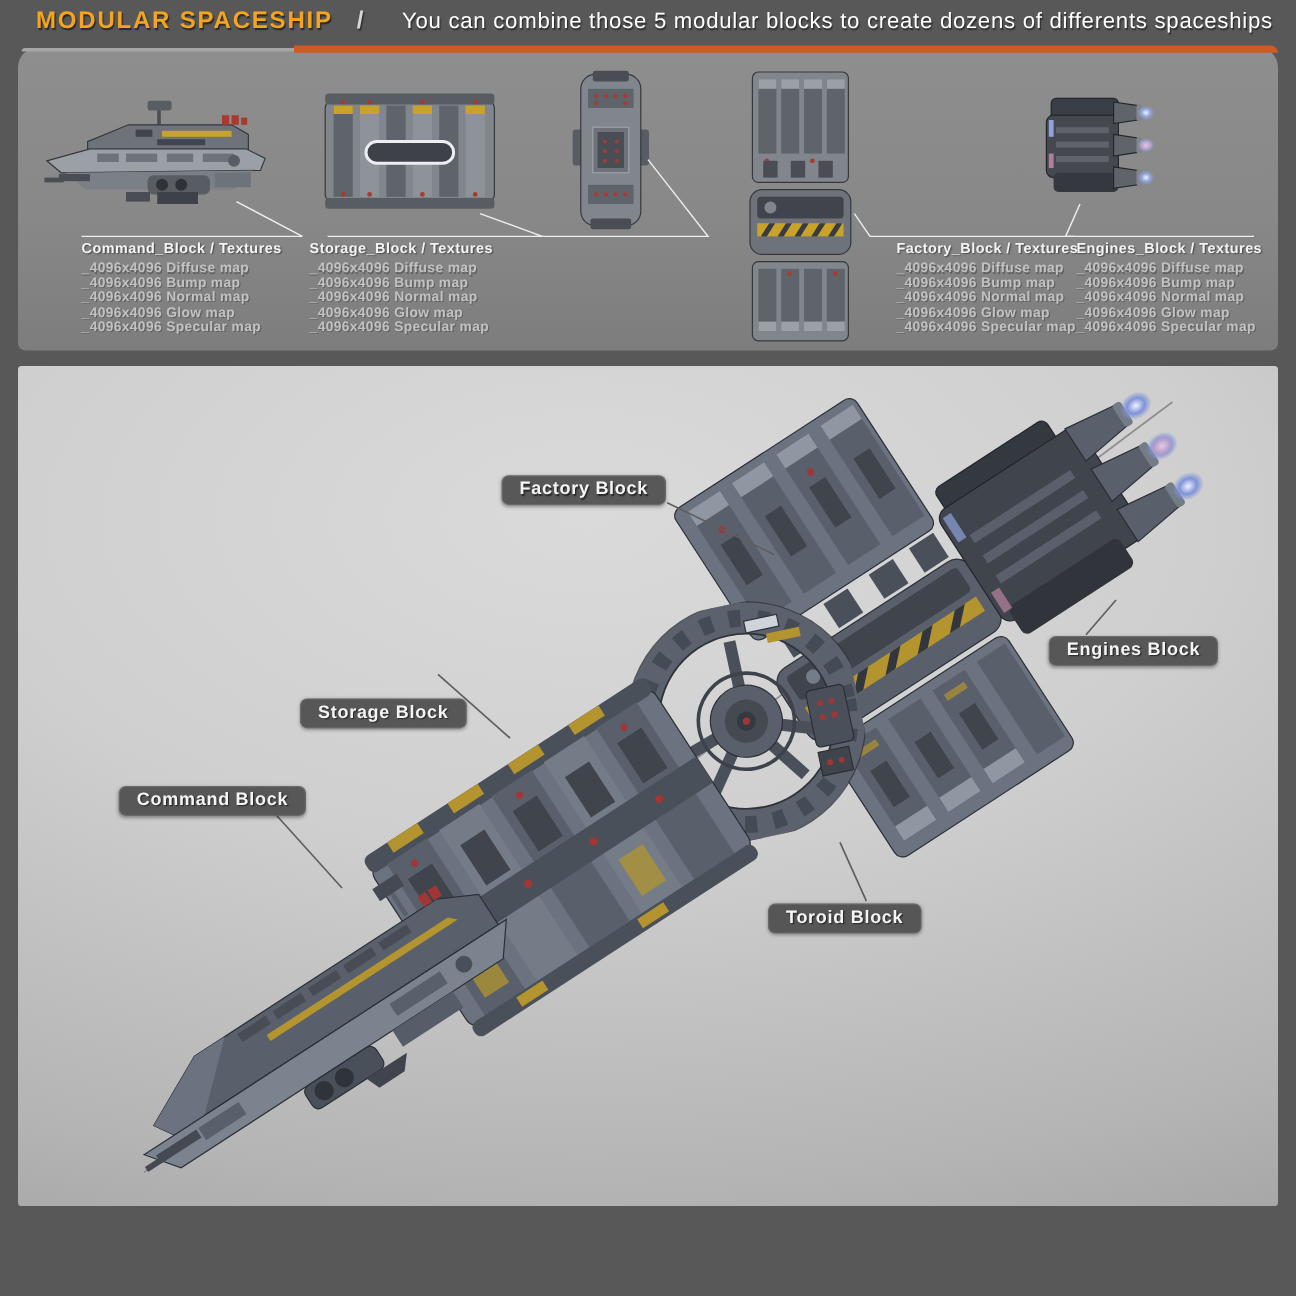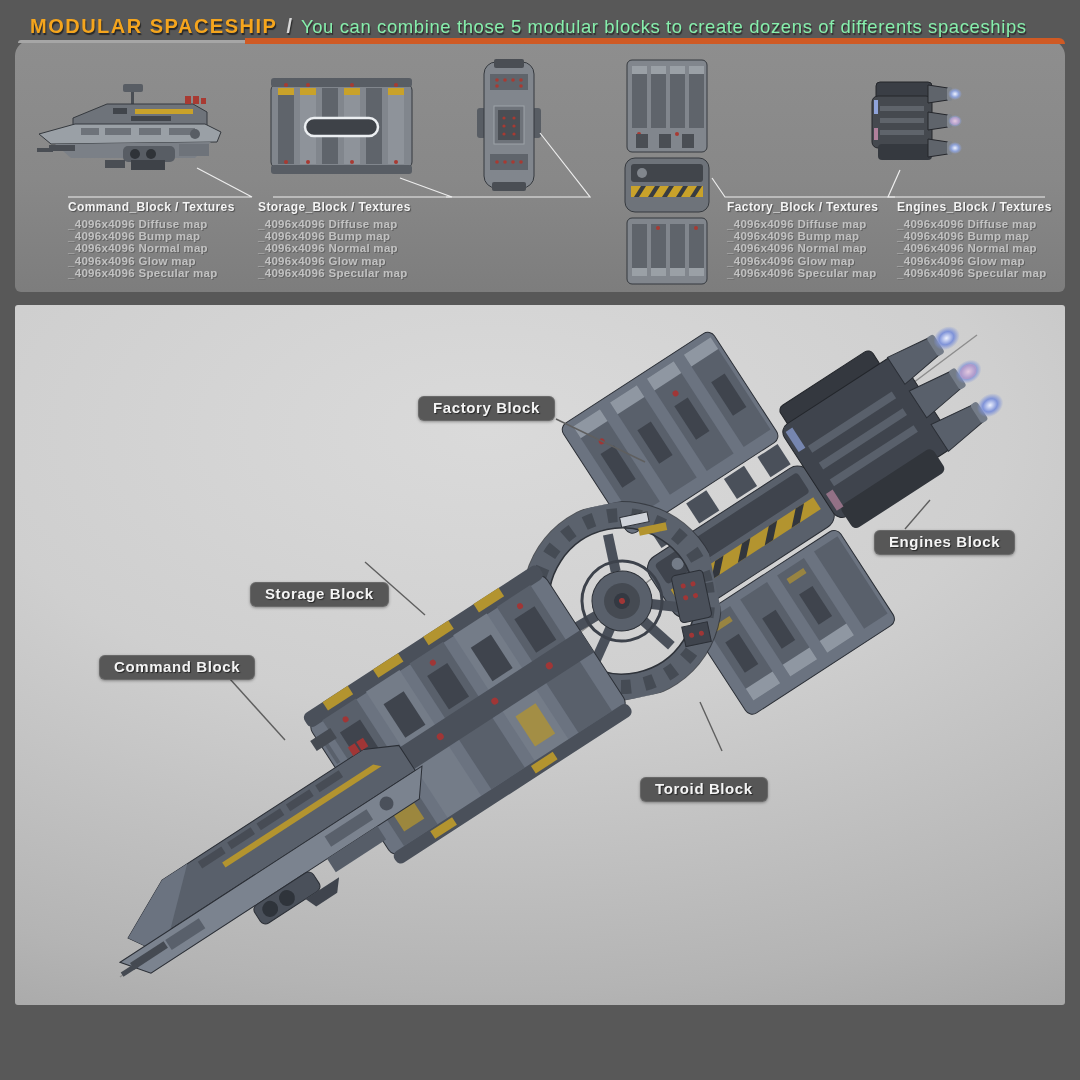--- a/index.html
+++ b/index.html
@@ -2,24 +2,24 @@
 <html><head>
 <meta charset="utf-8">
 <style>
   html,body{margin:0;padding:0;}
   body{
     width:1080px;height:1080px;position:relative;overflow:hidden;
     background:#585858;
     font-family:"Liberation Sans","DejaVu Sans",sans-serif;
   }
   
-  .header{position:absolute;left:30px;top:6px;height:32px;display:flex;align-items:flex-end;gap:9px;white-space:nowrap;}
+  .header{position:absolute;left:30px;top:6px;height:32px;display:flex;align-items:flex-start;gap:20px;white-space:nowrap;}
   .hdr-title{font-size:20px;font-weight:bold;letter-spacing:1.5px;color:#f5a51d;text-shadow:1px 2px 1px rgba(0,0,0,.55);}
   .hdr-sep{font-size:20px;font-weight:bold;color:#d8d8d8;text-shadow:1px 2px 1px rgba(0,0,0,.5);}
-  .hdr-sub{font-size:18.5px;color:#86efac;letter-spacing:.6px;text-shadow:1px 2px 1px rgba(0,0,0,.5);}
+  .hdr-sub{font-size:18.5px;color:#ffffff;letter-spacing:.6px;text-shadow:1px 2px 1px rgba(0,0,0,.5);margin-left:12px;}
   
   .tex-panel{position:absolute;left:15px;top:40px;width:1050px;height:252px;
     background:linear-gradient(180deg,#8e8e8e 0%,#888 55%,#7d7d7d 100%);
     border-radius:16px 16px 6px 6px;}
   .tex-panel .top-hl{position:absolute;left:3px;top:0;width:228px;height:3px;background:#a6a6a6;border-top-left-radius:16px;}
   .tex-panel .orange-rule{position:absolute;left:230px;right:0;top:-2px;height:6px;background:#cf5a24;border-top-right-radius:14px;}
   .thumb{position:absolute;}
   .tex-lines{position:absolute;left:0;top:0;width:1050px;height:252px;pointer-events:none;}
   .tex-block{position:absolute;top:160px;width:186px;}
   .tex-title{font-size:12px;font-weight:bold;color:#f4f4f4;letter-spacing:.4px;text-shadow:1px 1px 1px #4d4d4d;margin-bottom:4px;}
@@ -218,21 +218,21 @@
     <div class="tex-map">_4096x4096 Specular map</div>
   </div>
   <div class="tex-block" style="left:243px;">
     <div class="tex-title">Storage_Block / Textures</div>
     <div class="tex-map">_4096x4096 Diffuse map</div>
     <div class="tex-map">_4096x4096 Bump map</div>
     <div class="tex-map">_4096x4096 Normal map</div>
     <div class="tex-map">_4096x4096 Glow map</div>
     <div class="tex-map">_4096x4096 Specular map</div>
   </div>
-  <div class="tex-block" style="left:712px;">
+  <div class="tex-block" style="left:732px;">
     <div class="tex-title">Factory_Block / Textures</div>
     <div class="tex-map">_4096x4096 Diffuse map</div>
     <div class="tex-map">_4096x4096 Bump map</div>
     <div class="tex-map">_4096x4096 Normal map</div>
     <div class="tex-map">_4096x4096 Glow map</div>
     <div class="tex-map">_4096x4096 Specular map</div>
   </div>
   <div class="tex-block" style="left:882px;">
     <div class="tex-title">Engines_Block / Textures</div>
     <div class="tex-map">_4096x4096 Diffuse map</div>
@@ -421,14 +421,14 @@
     <line x1="890" y1="224" x2="915" y2="195" stroke="#5f5f5f" stroke-width="1.4"></line>
     <line x1="350" y1="257" x2="410" y2="310" stroke="#5f5f5f" stroke-width="1.4"></line>
     <line x1="215" y1="374" x2="270" y2="435" stroke="#5f5f5f" stroke-width="1.4"></line>
     <line x1="685" y1="397" x2="707" y2="446" stroke="#5f5f5f" stroke-width="1.4"></line>
   </svg>
 
   <div class="callout" style="left:403px;top:91px;">Factory Block</div>
   <div class="callout" style="left:859px;top:225px;text-align:right;">Engines Block</div>
   <div class="callout" style="left:235px;top:233px;margin-top:44px;">Storage Block</div>
   <div class="callout" style="left:84px;top:350px;">Command Block</div>
-  <div class="callout" style="left:625px;top:472px;">Toroid Block</div>
+  <div class="callout" style="left:625px;top:448px;">Toroid Block</div>
 </div>
 
 </body></html>

